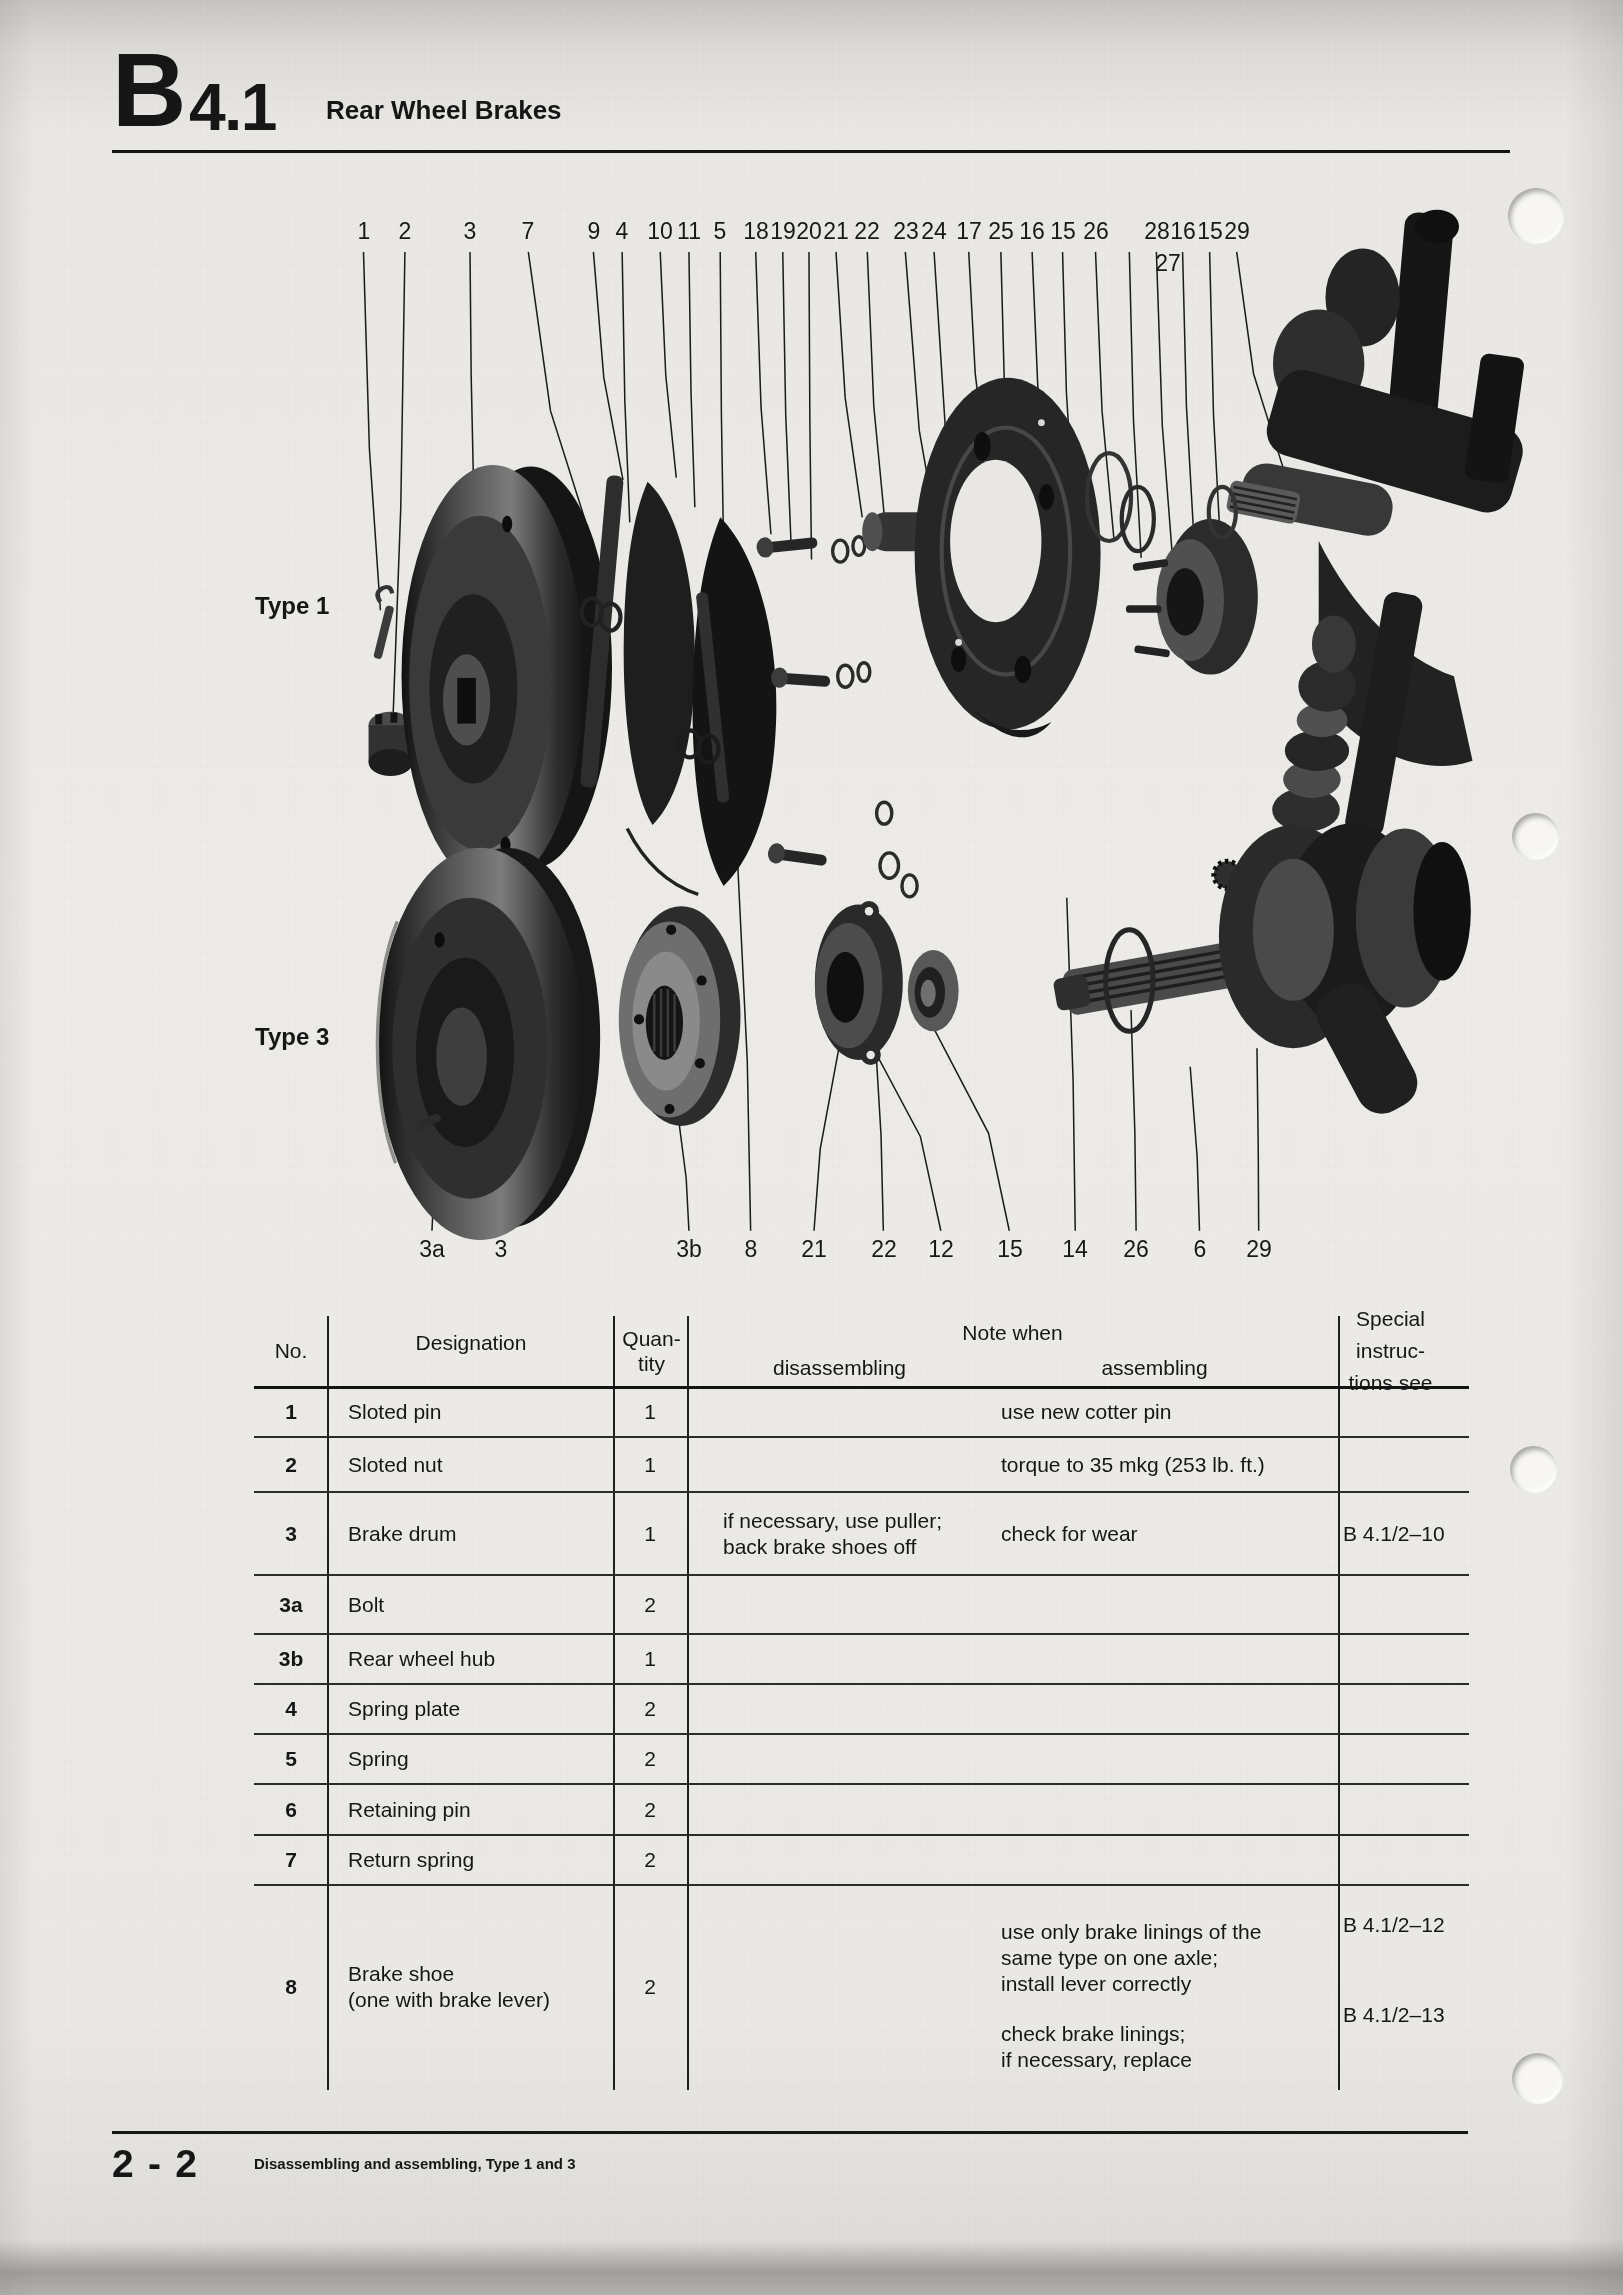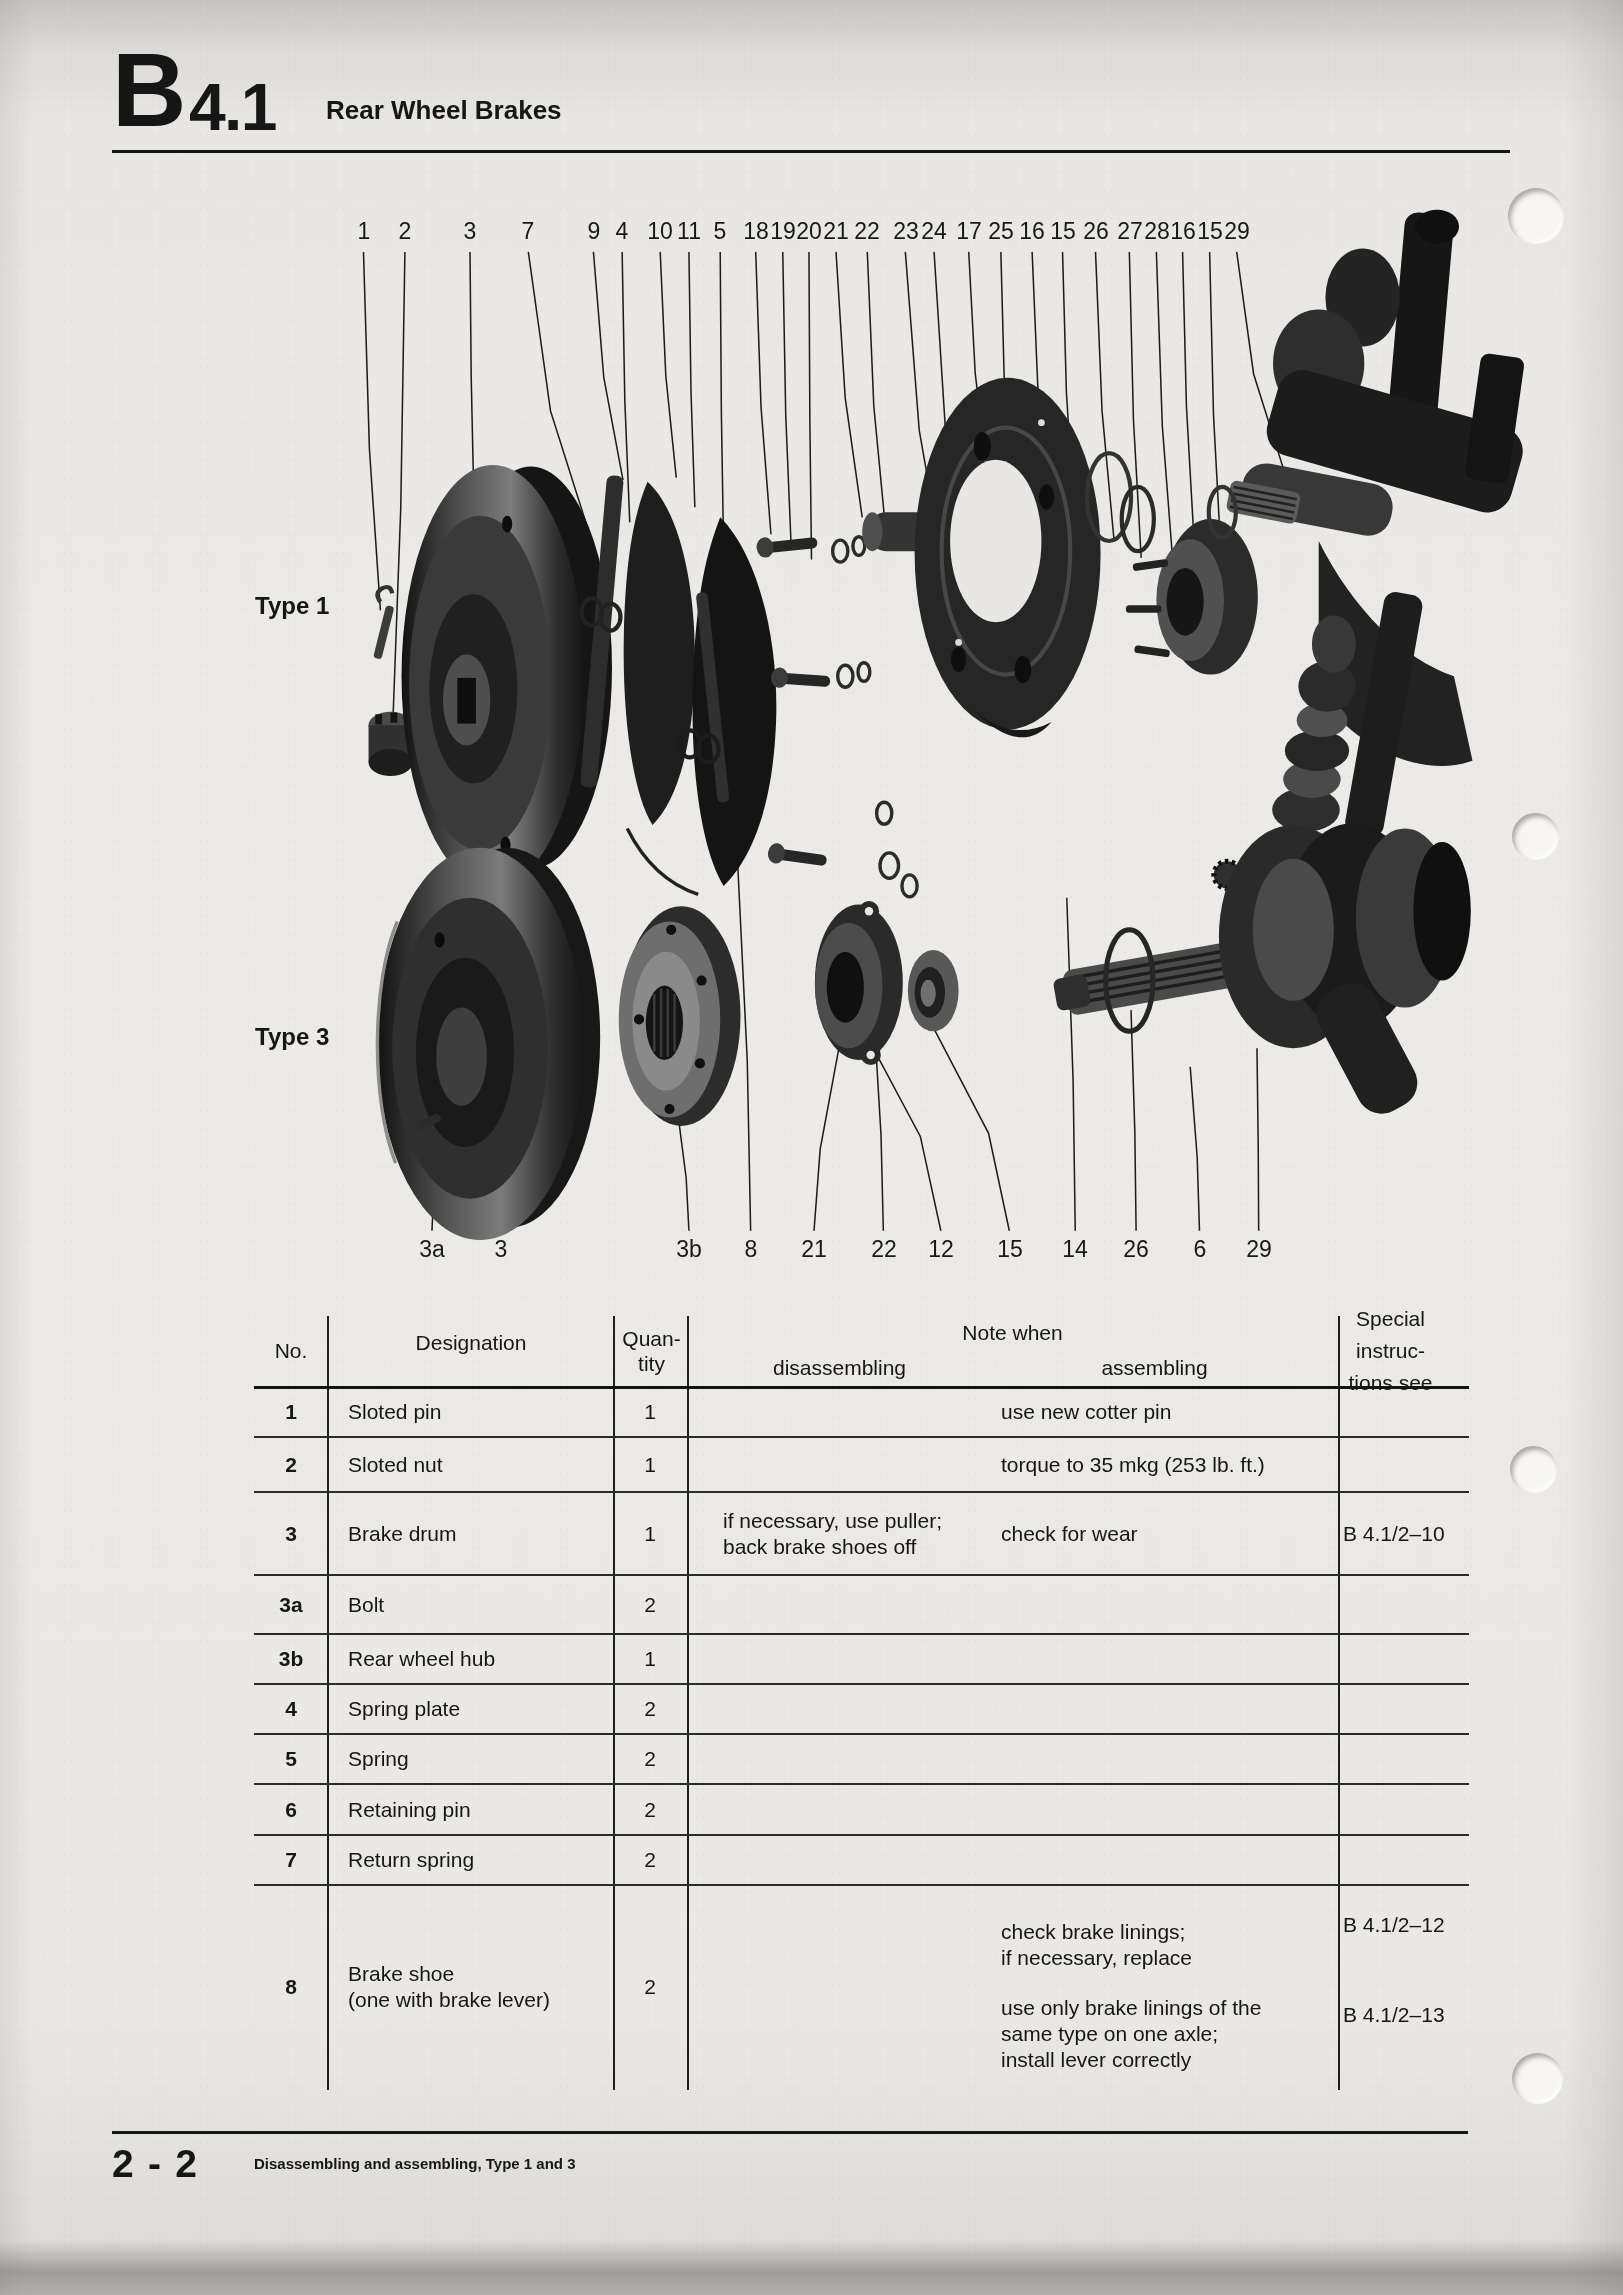--- a/index.html
+++ b/index.html
@@ -299,21 +299,21 @@
       <span class="callout" style="left: 809px;">20</span>
       <span class="callout" style="left: 836px;">21</span>
       <span class="callout" style="left: 867px;">22</span>
       <span class="callout" style="left: 906px;">23</span>
       <span class="callout" style="left: 934px;">24</span>
       <span class="callout" style="left: 969px;">17</span>
       <span class="callout" style="left: 1001px;">25</span>
       <span class="callout" style="left: 1032px;">16</span>
       <span class="callout" style="left: 1063px;">15</span>
       <span class="callout" style="left: 1096px;">26</span>
-      <span class="callout" style="left: 1130px;">27</span>
+      <span class="callout" style="left: 1168px; margin-top: 32px;">27</span>
       <span class="callout" style="left: 1157px;">28</span>
       <span class="callout" style="left: 1183px;">16</span>
       <span class="callout" style="left: 1210px;">15</span>
       <span class="callout" style="left: 1237px;">29</span>
     </div>
   <div class="callout-row" id="bottom-callouts" style="top:1236px;">
       <span class="callout" style="left: 432px;">3a</span>
       <span class="callout" style="left: 501px;">3</span>
       <span class="callout" style="left: 689px;">3b</span>
       <span class="callout" style="left: 751px;">8</span>
@@ -434,24 +434,24 @@
           <div class="tcell c-asm"></div>
           <div class="tcell c-sp"></div>
         </div>
         <div class="rdiv" style="top: 1884px;"></div>
         <div class="trow trow-tall" style="top: 1885px; height: 203px;">
           <div class="tcell c-no">8</div>
           <div class="tcell c-des">Brake shoe
 (one with brake lever)</div>
           <div class="tcell c-qty">2</div>
           <div class="tcell c-dis"></div>
-          <div class="tcell c-asm"><div class="para">check brake linings;
-if necessary, replace</div><div class="para">use only brake linings of the
+          <div class="tcell c-asm"><div class="para">use only brake linings of the
 same type on one axle;
-install lever correctly</div></div>
+install lever correctly</div><div class="para">check brake linings;
+if necessary, replace</div></div>
           <div class="tcell c-sp"><div class="sp">B 4.1/2–12</div><div class="sp">B 4.1/2–13</div></div>
         </div>
       </div>
   </div>
 
   <div class="footer-rule"></div>
   <div class="footer-page">2 - 2</div>
   <div class="footer-caption">Disassembling and assembling, Type 1 and 3</div>
 </div>
 

